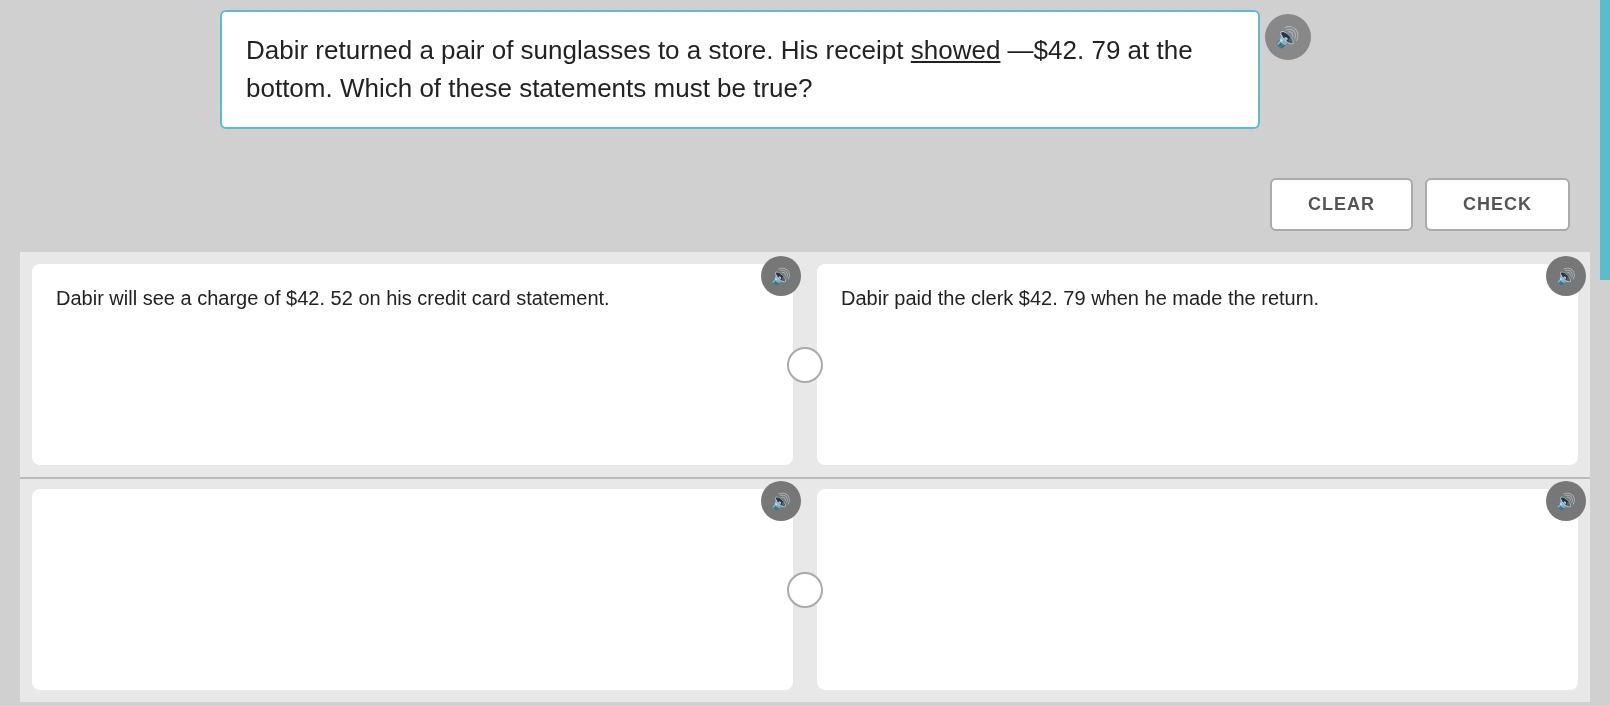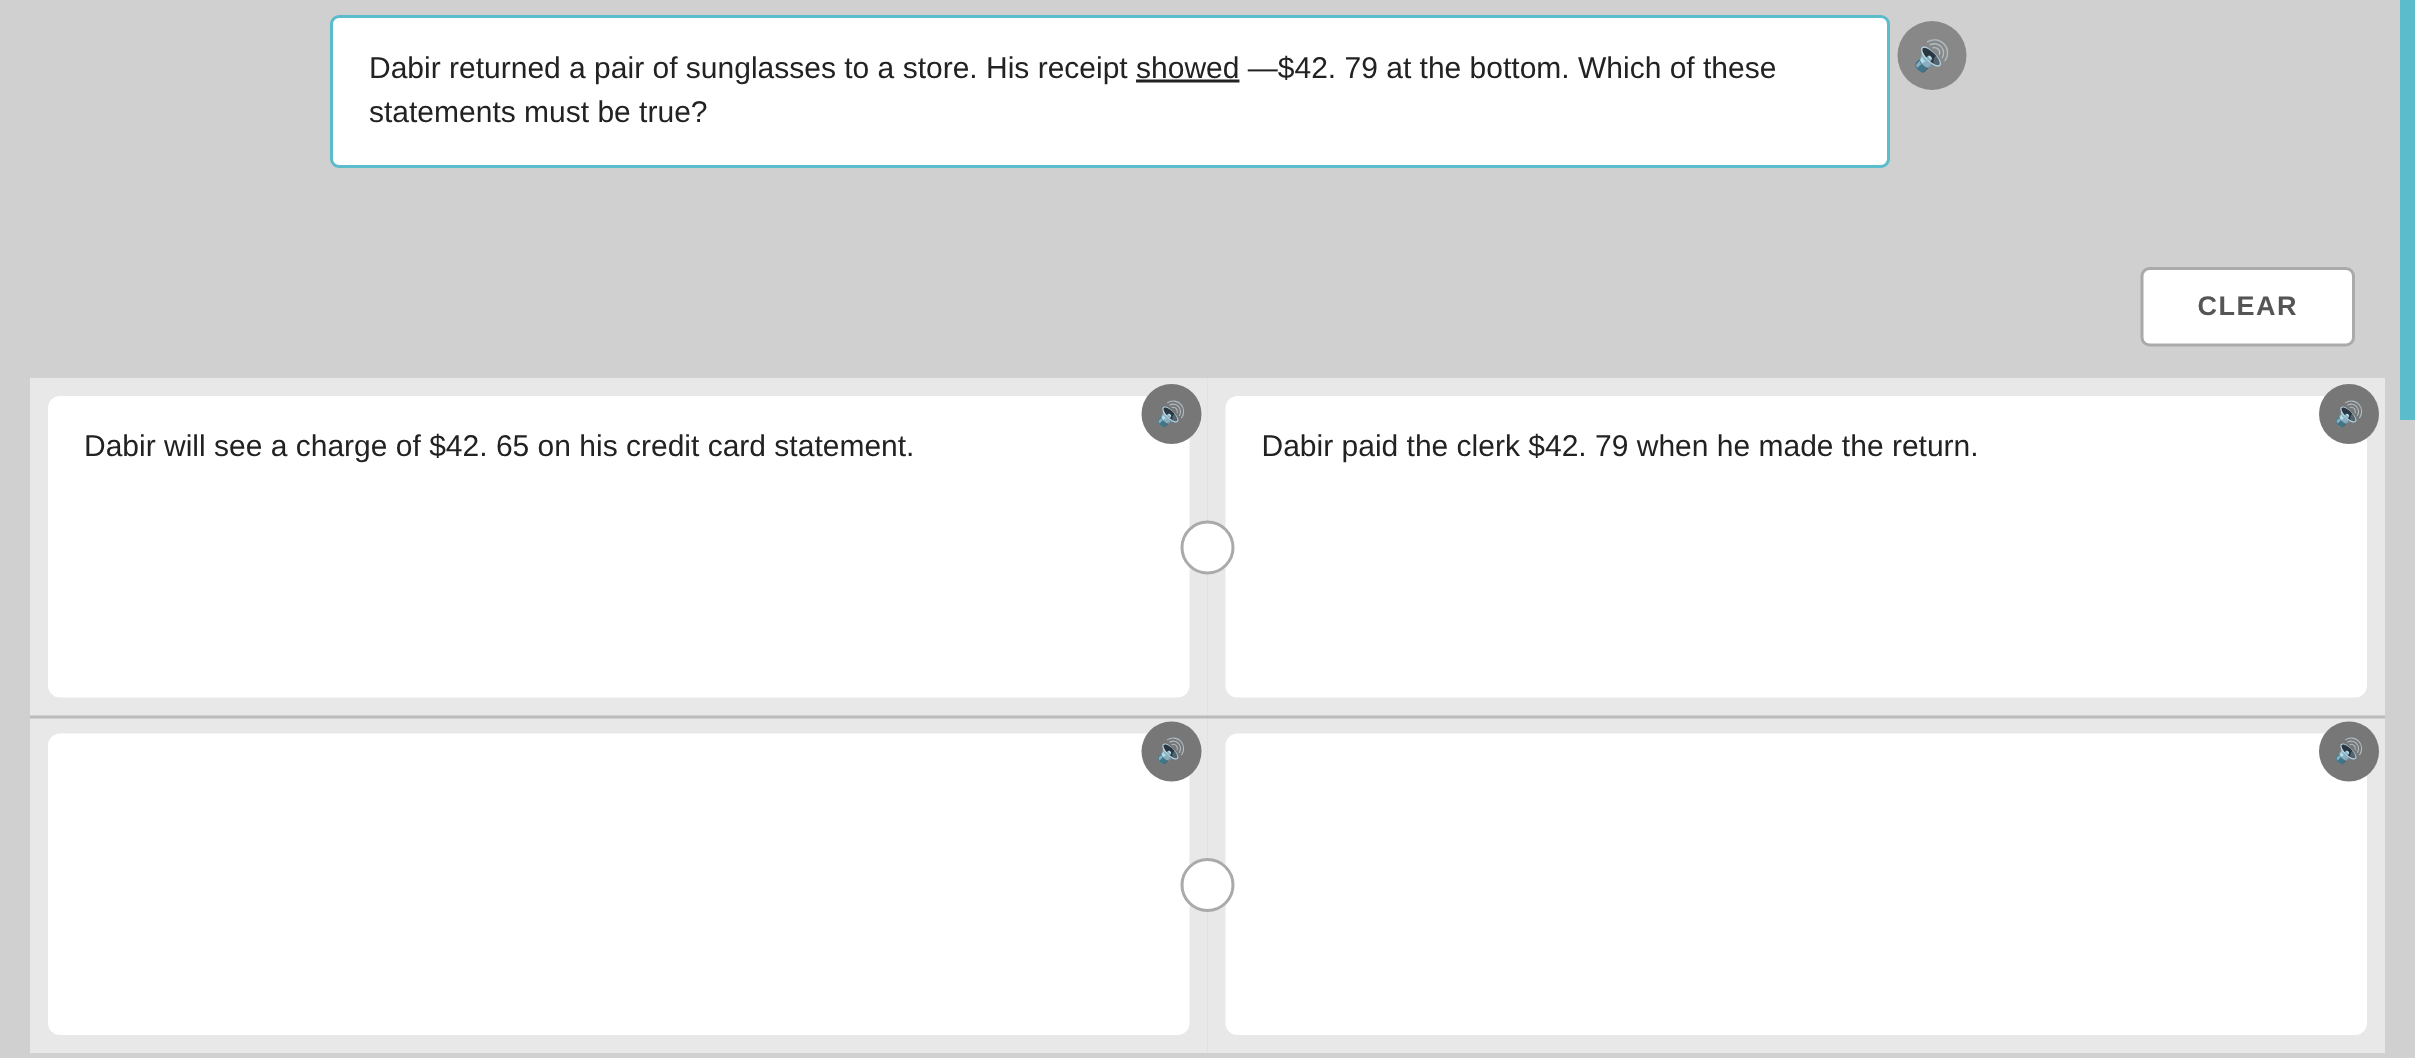--- a/index.html
+++ b/index.html
@@ -23,21 +23,21 @@
     
     .question-box {
       position: absolute;
       top: 10px;
       left: 220px;
       width: 1040px;
       background: white;
       border: 2px solid #5bbccc;
       border-radius: 6px;
       padding: 20px 24px;
-      font-size: 20px;
+      font-size: 26px;
       line-height: 1.45;
       color: #222;
     }
 
     .question-box .underline {
       text-decoration: underline;
       color: #222;
     }
 
     
@@ -190,30 +190,31 @@
   <button class="speaker-btn-question">
     <span>🔊</span>
   </button>
 
   <div class="question-box">
     <span>Dabir returned a pair of sunglasses to a store. His receipt </span><span class="underline">showed</span><span> —$42. 79 at the bottom. Which of these statements must be true?</span>
   </div>
 
   <div class="action-buttons">
     <button class="btn-clear">CLEAR</button>
+    <button class="btn-check">CHECK</button>
   </div>
 
   <div class="answers-grid">
 
     <div class="answer-cell">
       <div class="answer-card">
         <button class="speaker-btn-answer">
           <span>🔊</span>
         </button>
-        <span>Dabir will see a charge of $42. 65 on his credit card statement.</span>
+        <span>Dabir will see a charge of $42. 52 on his credit card statement.</span>
       </div>
     </div>
 
     <div class="answer-cell">
       <div class="answer-card">
         <button class="speaker-btn-answer">
           <span>🔊</span>
         </button>
         <span>Dabir paid the clerk $42. 79 when he made the return.</span>
       </div>

